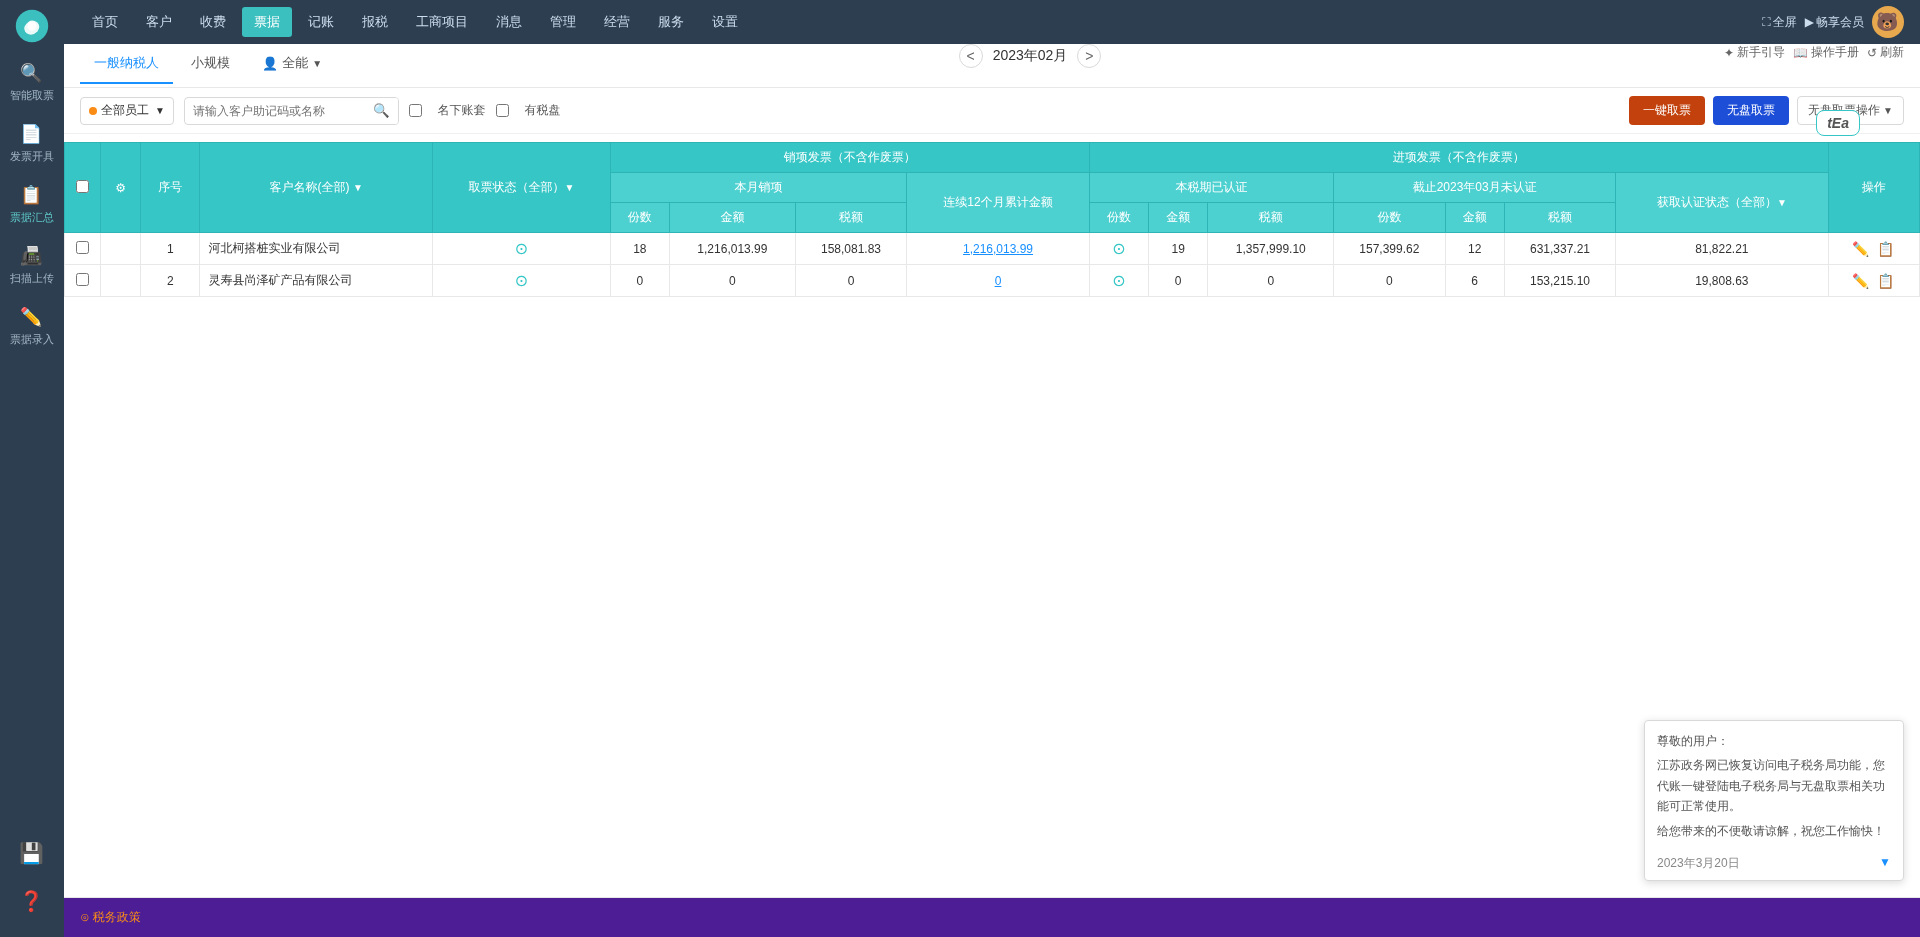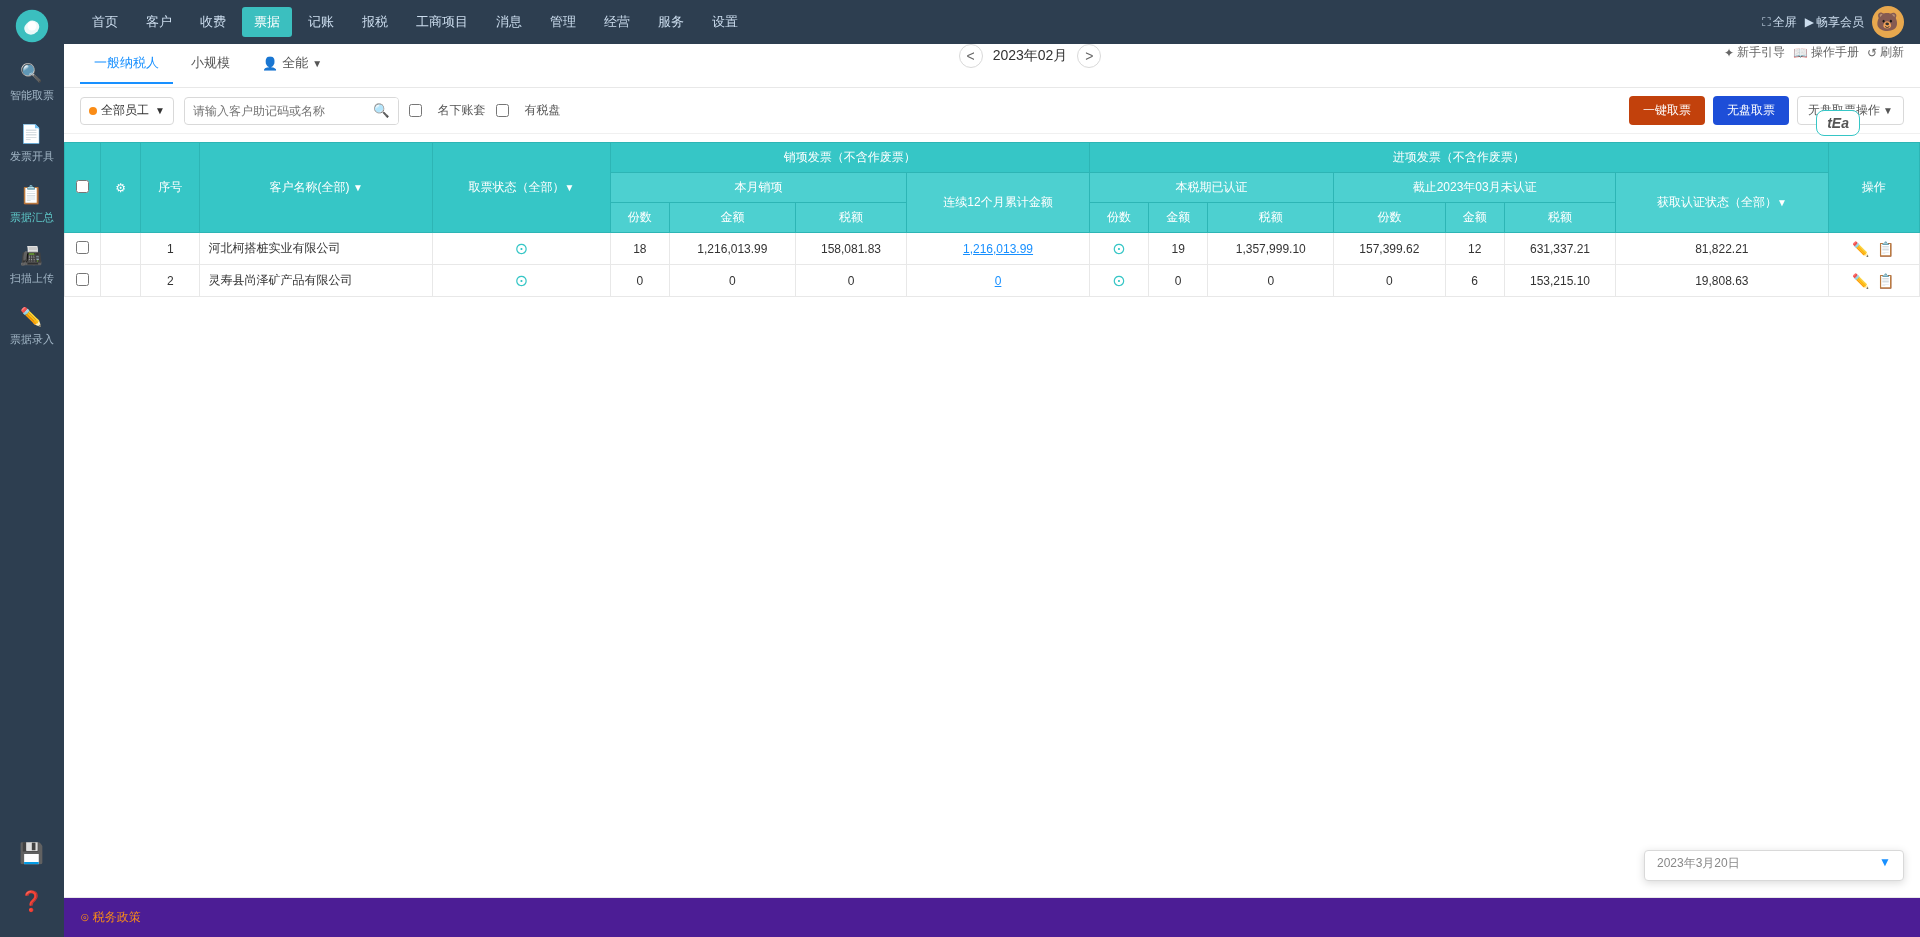--- a/index.html
+++ b/index.html
@@ -313,20 +313,25 @@
         <span class="action-icon">✏️</span>
         <span class="action-icon">📋</span>
       </td>
     </tr>
         </tbody>
     </table>
   </div>
 </div>
 
 <div class="notification-panel">
+  <div class="notification-body">
+    <div>尊敬的用户：</div>
+    <div style="margin-top:4px;">江苏政务网已恢复访问电子税务局功能，您代账一键登陆电子税务局与无盘取票相关功能可正常使用。</div>
+    <div style="margin-top:4px;">给您带来的不便敬请谅解，祝您工作愉快！</div>
+  </div>
   <div class="notification-footer">
     <span>2023年3月20日</span>
     <span style="float:right;color:#1890ff;cursor:pointer;">▼</span>
   </div>
 </div>
 
 <div class="bottombar">
   <span class="bottombar-text">⊙ 税务政策</span>
 </div>
 

